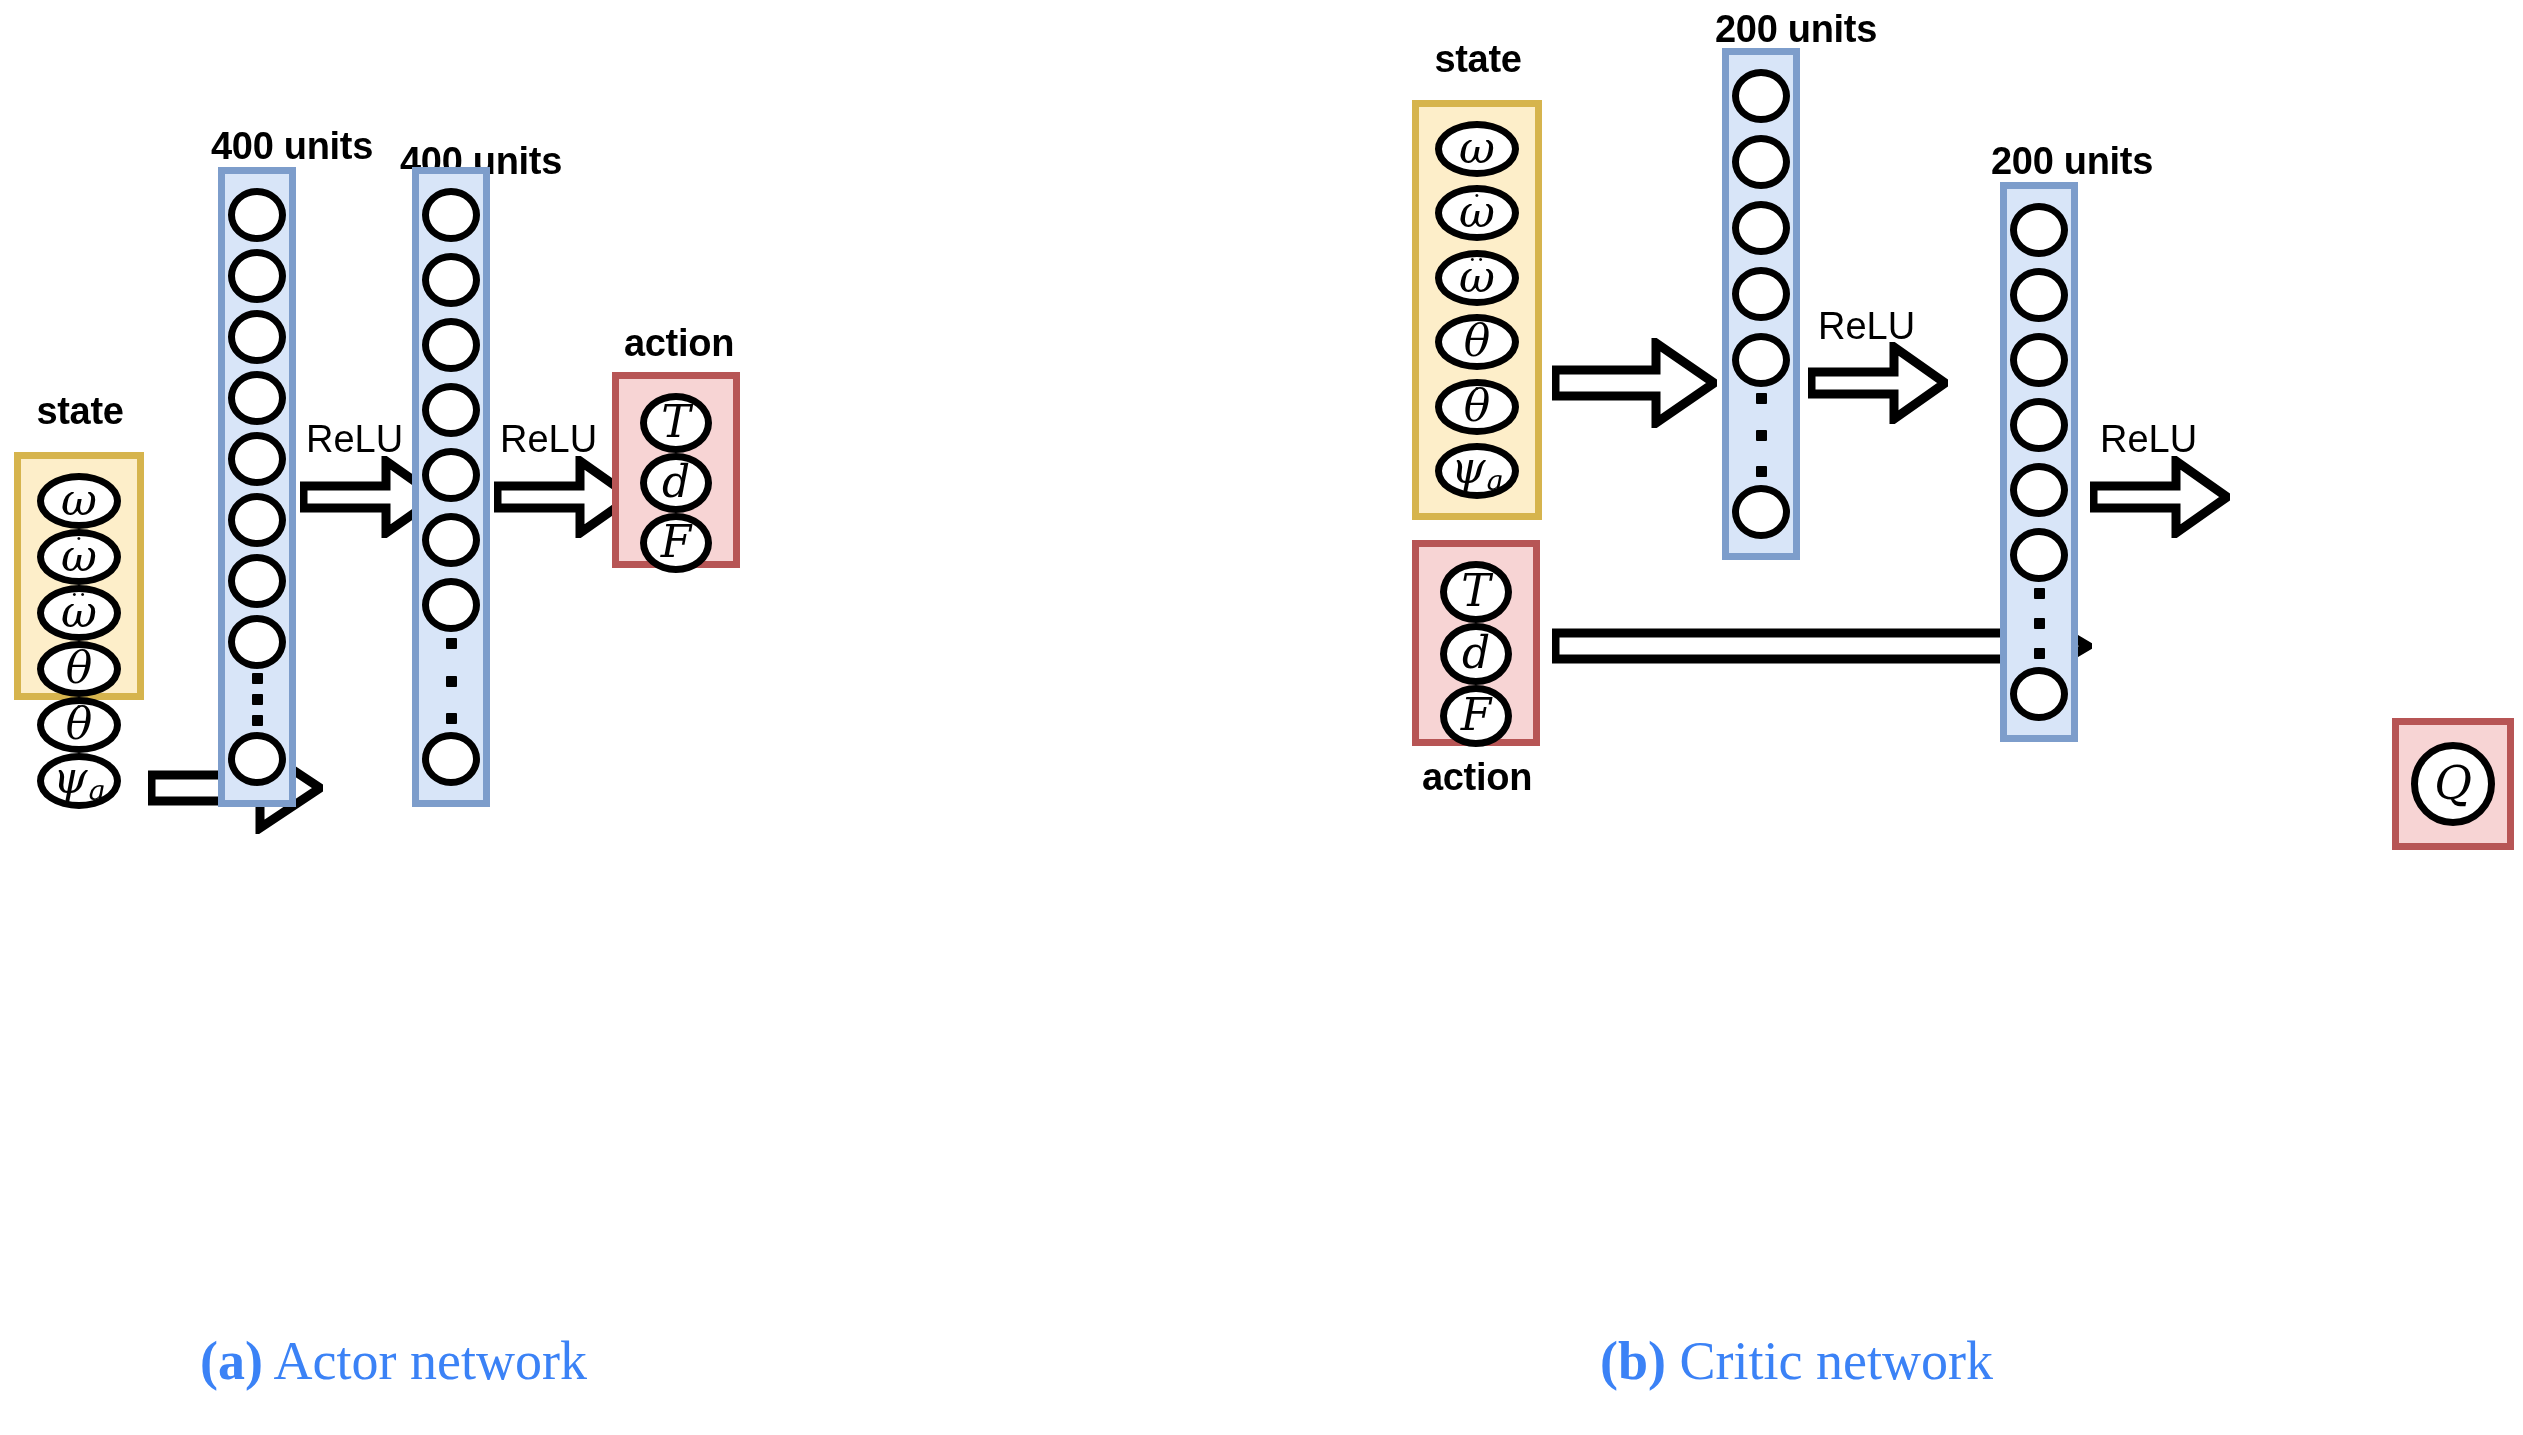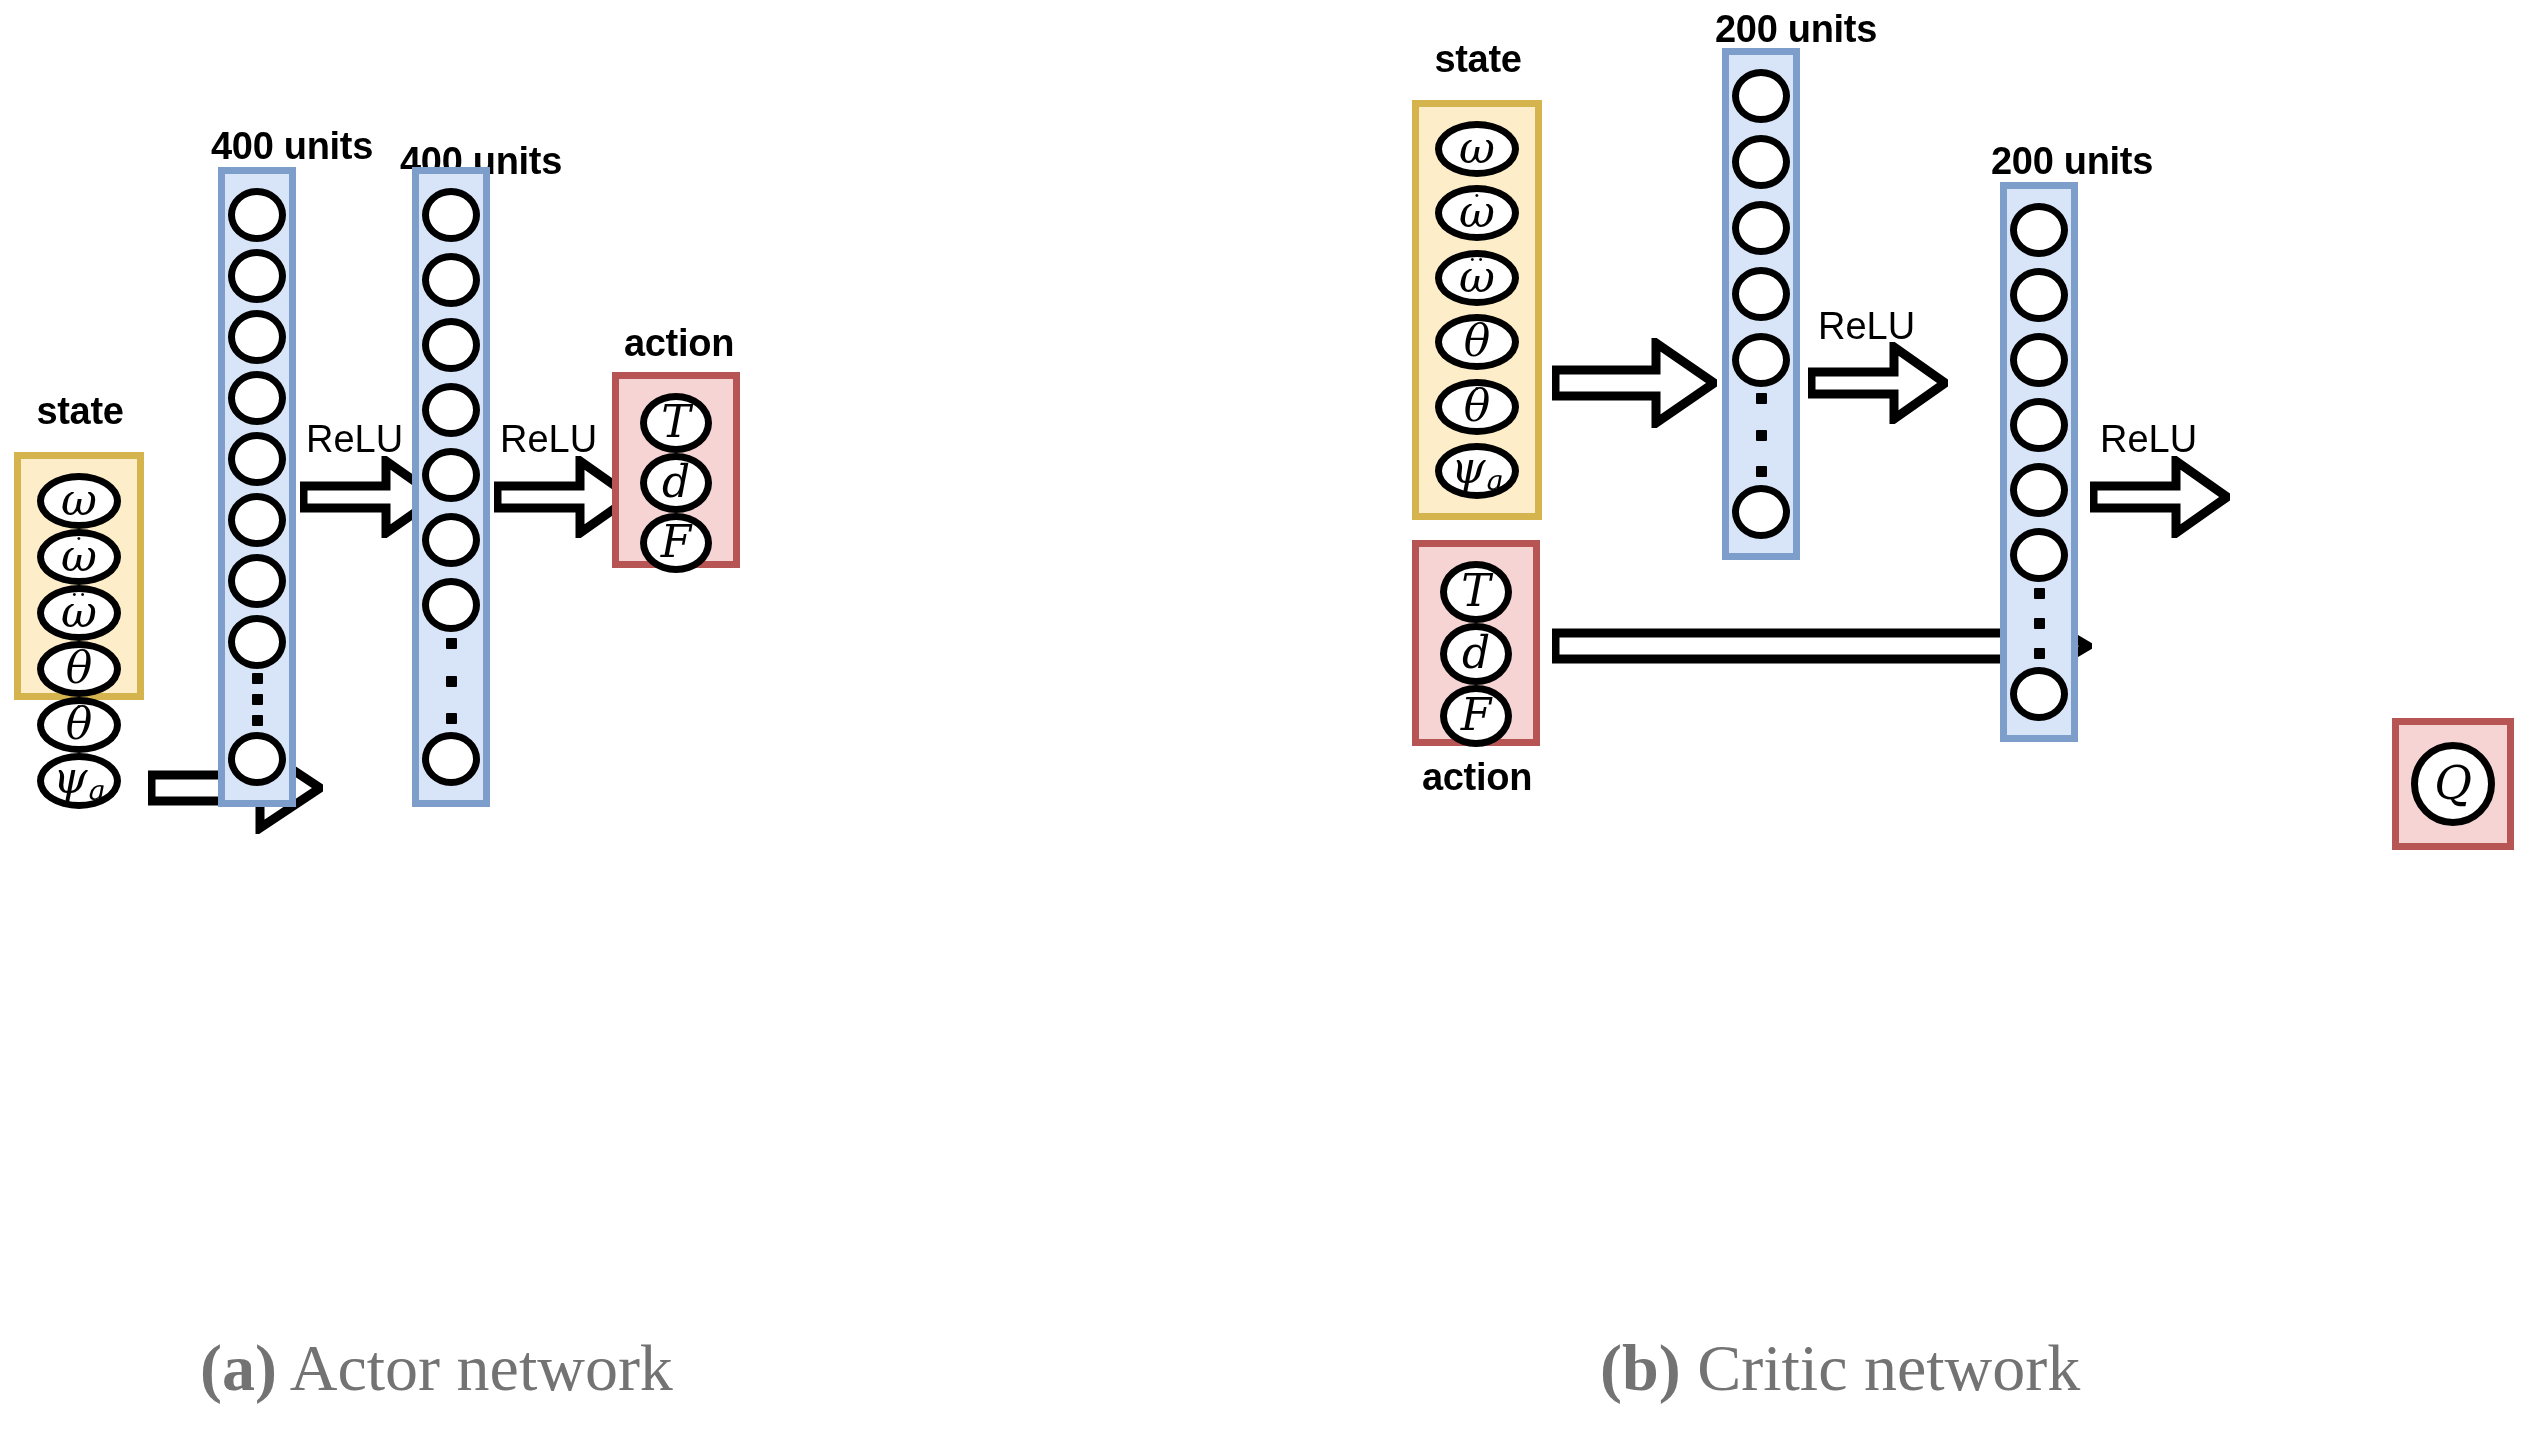--- a/index.html
+++ b/index.html
@@ -130,22 +130,22 @@
     font-weight: normal;
     font-size: 38px;
     color: #000;
     white-space: nowrap;
   }
 
   
   .subcaption {
     position: absolute;
     font-family: "Liberation Serif", serif;
-    font-size: 66px;
-    color: #737373;
+    font-size: 54px;
+    color: #3b82f6;
     white-space: nowrap;
   }
   .subcaption b {
     font-family: "Liberation Serif", serif;
     font-weight: bold;
   }
 </style>
 </head>
 <body>
 

